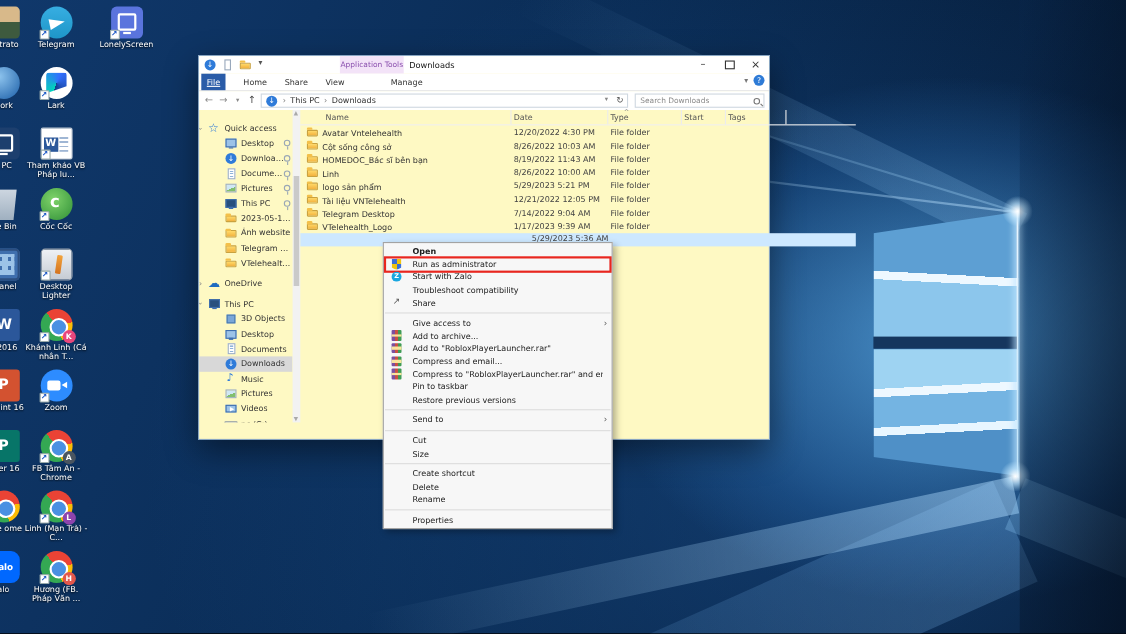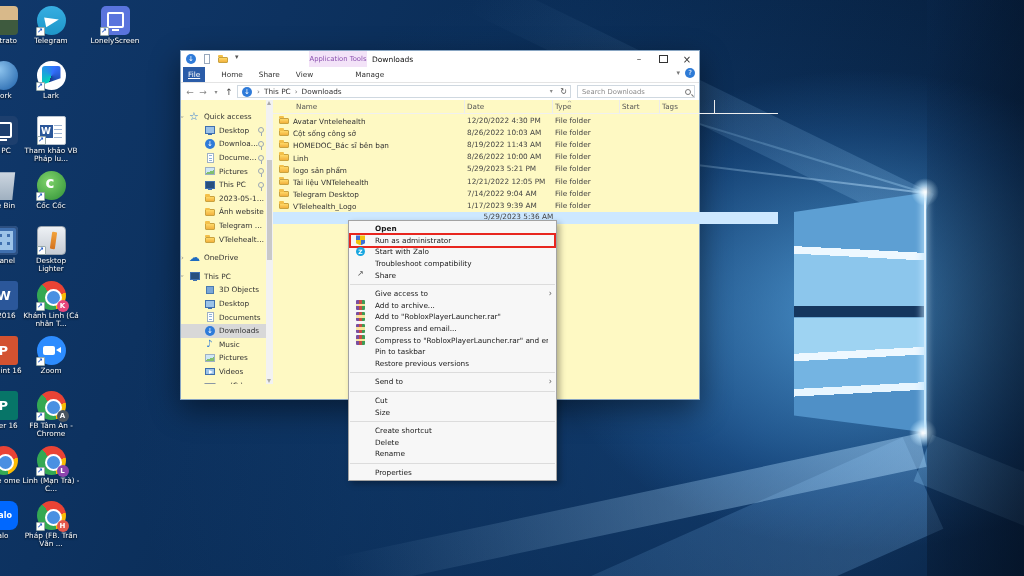--- a/index.html
+++ b/index.html
@@ -361,21 +361,21 @@
           <span class="di-badge bc-purple">L</span>
           <span class="di-sc"></span>
         </span>
         <div class="di-label">Linh (Mạn Trà) - C...</div>
       </div>
       <div class="dicon">
         <span class="di di-chrome">
           <span class="di-badge bc-orange">H</span>
           <span class="di-sc"></span>
         </span>
-        <div class="di-label">Pháp (FB. Trần Văn ...</div>
+        <div class="di-label">Hương (FB. Pháp Văn ...</div>
       </div>
     </div>
   <div class="dcol dcol-3">
 
   <div class="dicon">
         <span class="di di-lonelyscreen">
 
           <span class="di-sc"></span>
         </span>
         <div class="di-label">LonelyScreen</div>

